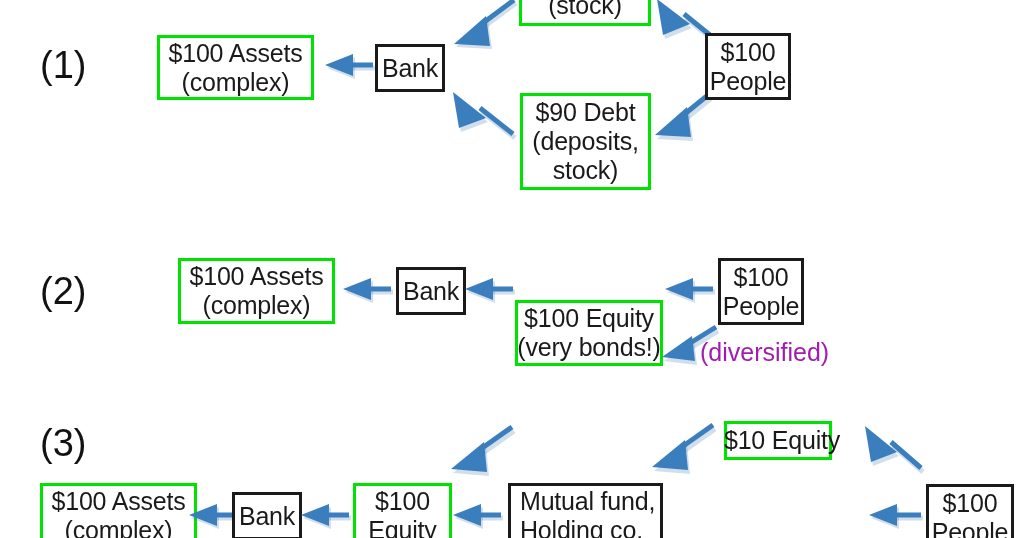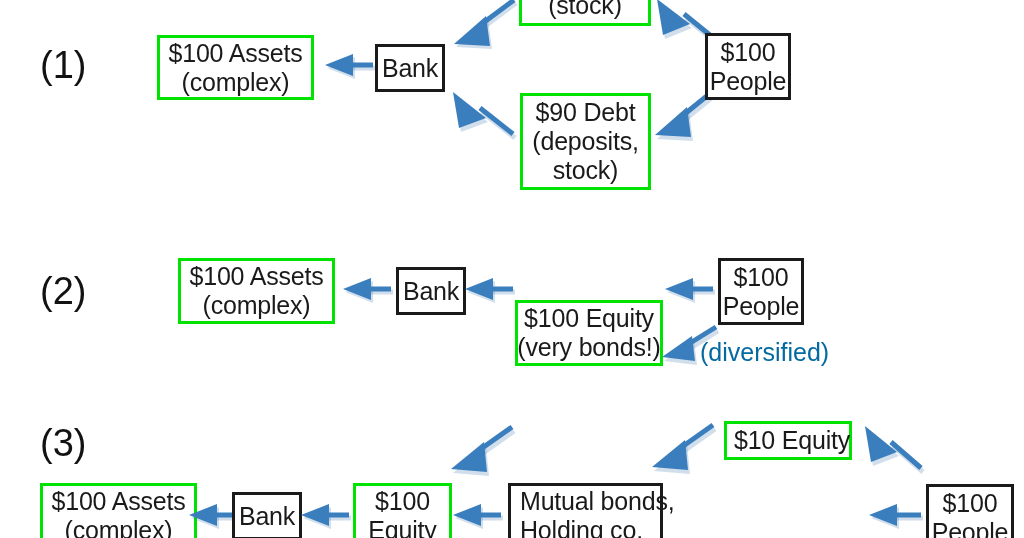--- a/index.html
+++ b/index.html
@@ -43,21 +43,21 @@
   .rowlabel {
     position: absolute;
     font-size: 38px;
     color: #121212;
     line-height: 1;
     white-space: nowrap;
   }
   .plaintext {
     position: absolute;
     font-size: 25px;
-    color: #0369a1;
+    color: #a21caf;
     line-height: 1;
     white-space: nowrap;
   }
   .arrow {
     position: absolute;
     pointer-events: none;
   }
   .arrow svg { display: block; overflow: visible; }
 </style>
 </head>
@@ -208,21 +208,21 @@
       </g>
       <path d="M61 1 L32 19" stroke="#3a7ebd" stroke-width="5" fill="none"></path>
       <path d="M37 10 L7 31 L40 35 Z" fill="#3a7ebd"></path>
     </svg>
   </div>
 
   <div class="plaintext" style="left:700px; top:340px;">(diversified)</div>
 
   <div class="rowlabel" style="left:40px; top:424px;">(3)</div>
 
-  <div class="box green" style="left:724px; top:421px; width:128px; height:39px;padding-left:8px;">
+  <div class="box green" style="left:724px; top:421px; width:108px; height:39px;padding-left:8px;">
     <span class="line">$10 Equity</span>
   </div>
 
   <div class="arrow" style="left:862px; top:424px;">
     <svg width="68" height="54" viewBox="0 0 68 54">
       <g transform="translate(1,2)">
         <path d="M60 46 L30 20" stroke="#2f6ba3" stroke-width="5" fill="none" opacity="0.22"></path>
         <path d="M36 30 L4 4 L10 40 Z" fill="#2f6ba3" opacity="0.22"></path>
       </g>
       <path d="M59 44 L29 18" stroke="#3a7ebd" stroke-width="5" fill="none"></path>
@@ -293,21 +293,21 @@
       <g transform="translate(1,2)">
         <path d="M52 14 L28 14" stroke="#2f6ba3" stroke-width="5" fill="none" opacity="0.22"></path>
         <path d="M32 3 L32 25 L4 14 Z" fill="#2f6ba3" opacity="0.22"></path>
       </g>
       <path d="M51 13 L27 13" stroke="#3a7ebd" stroke-width="5" fill="none"></path>
       <path d="M31 2 L31 24 L3 13 Z" fill="#3a7ebd"></path>
     </svg>
   </div>
 
   <div class="box black" style="left:508px; top:483px; width:155px; height:66px; align-items:flex-start; padding-left:9px;">
-    <span class="line">Mutual bonds,</span>
+    <span class="line">Mutual fund,</span>
     <span class="line">Holding co.</span>
   </div>
 
   <div class="arrow" style="left:866px; top:502px;">
     <svg width="60" height="30" viewBox="0 0 60 30">
       <g transform="translate(1,2)">
         <path d="M56 14 L28 14" stroke="#2f6ba3" stroke-width="5" fill="none" opacity="0.22"></path>
         <path d="M32 3 L32 25 L4 14 Z" fill="#2f6ba3" opacity="0.22"></path>
       </g>
       <path d="M55 13 L27 13" stroke="#3a7ebd" stroke-width="5" fill="none"></path>

